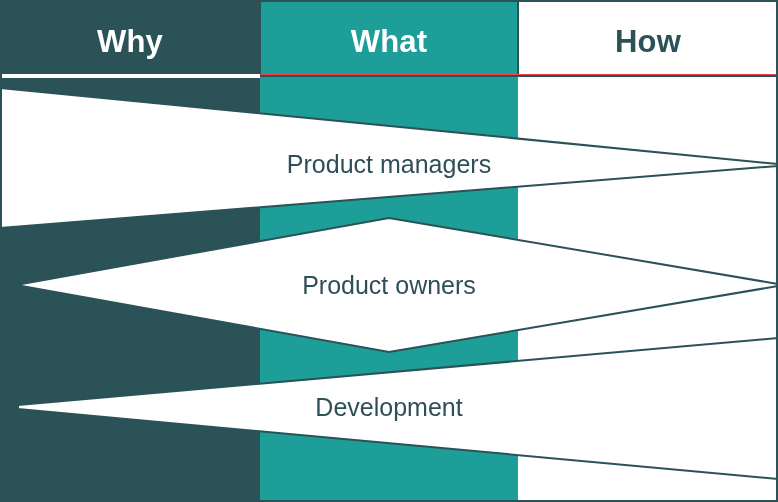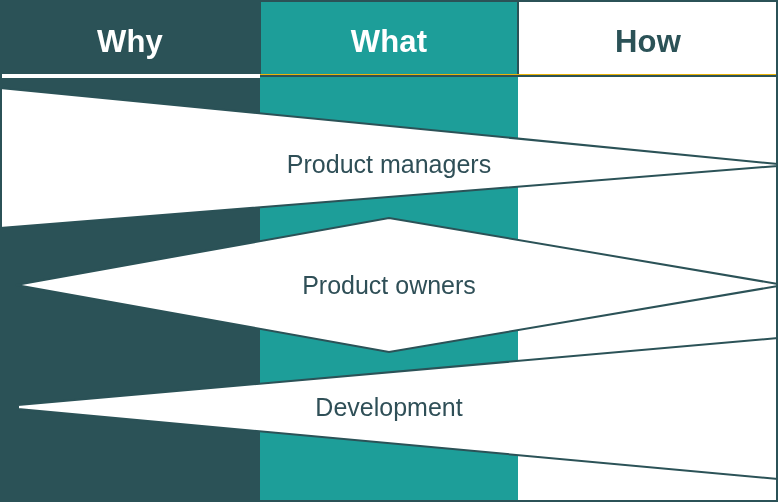--- a/index.html
+++ b/index.html
@@ -5,21 +5,21 @@
   html, body {
     margin: 0;
     padding: 0;
     background: #ffffff;
   }
   #canvas {
     position: relative;
     width: 778px;
     height: 502px;
     overflow: hidden;
-    background: #eab308;
+    background: #ef4444;
     font-family: "Liberation Sans", sans-serif;
   }
   #diagram {
     position: absolute;
     top: 0;
     left: 0;
     width: 778px;
     height: 502px;
     display: block;
   }

